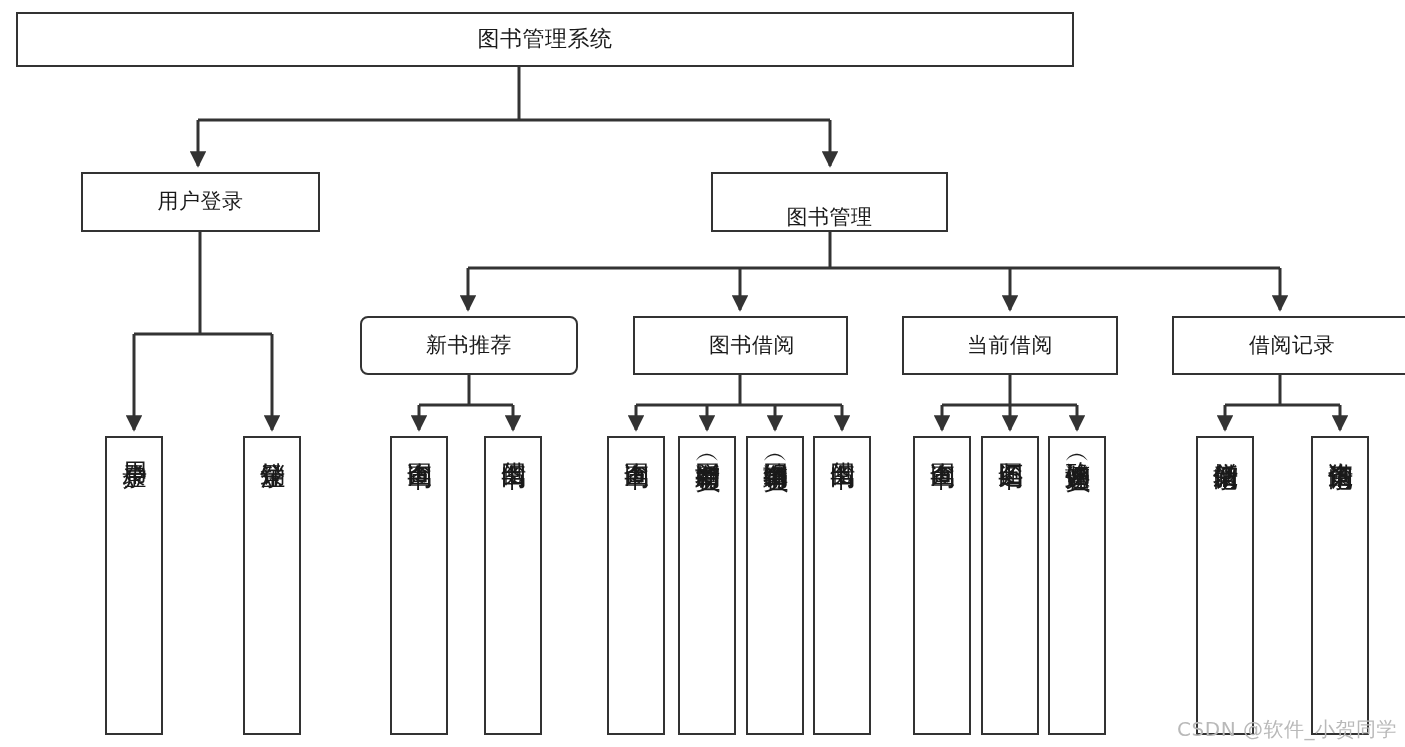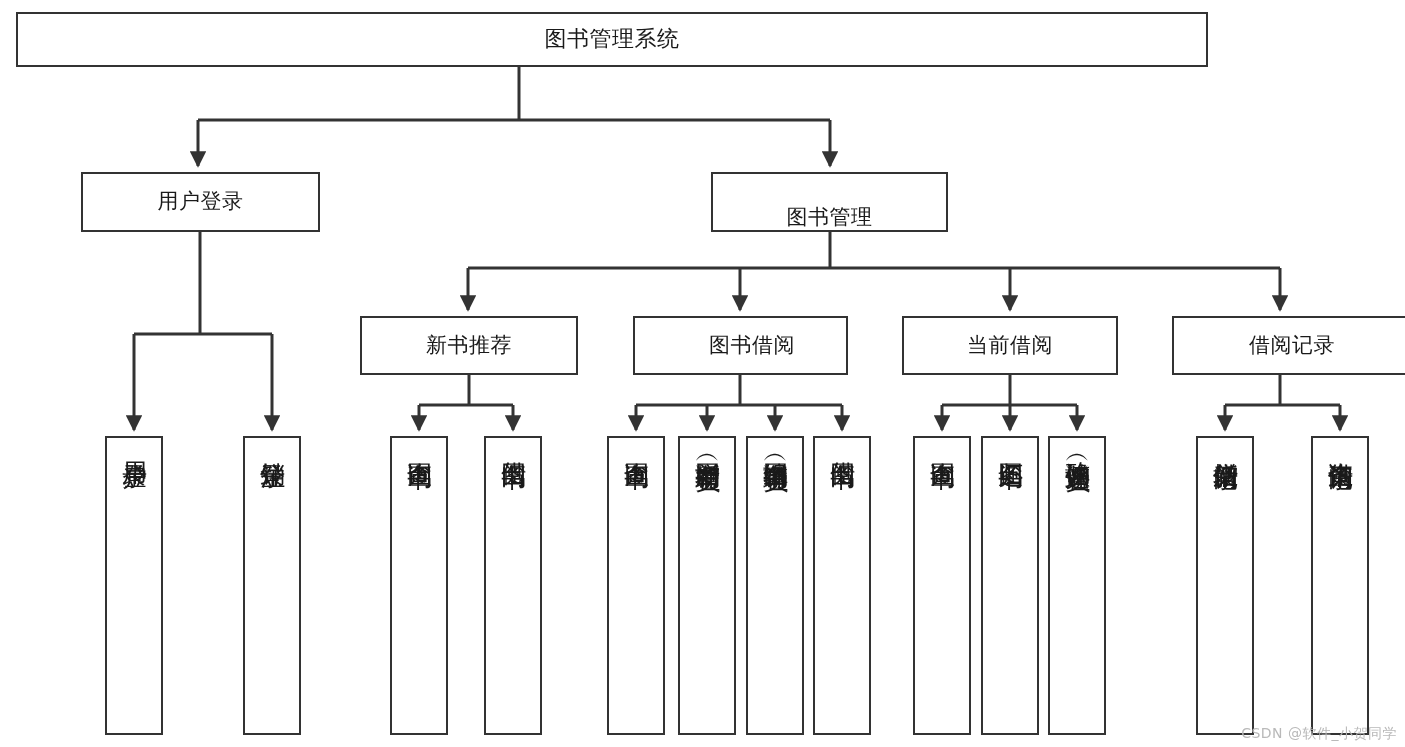--- a/index.html
+++ b/index.html
@@ -59,21 +59,21 @@
     text-orientation: upright;
     font-size: 25px;
     line-height: 1.05;
     letter-spacing: 1px;
     white-space: nowrap;
   }
   .watermark {
     position: absolute;
     right: 8px;
     bottom: 4px;
-    font-size: 14px;
+    font-size: 20px;
     color: #b9b9b9;
     letter-spacing: 0.5px;
     white-space: nowrap;
     pointer-events: none;
   }
 </style>
 </head>
 <body>
 
 <div id="canvas">
@@ -121,32 +121,32 @@
       <path d="M 1010 405 L 1010 430" marker-end="url(#arrow)"></path>
       <path d="M 1077 405 L 1077 430" marker-end="url(#arrow)"></path>
 
       <path d="M 1280 375 L 1280 405"></path>
       <path d="M 1225 405 L 1340 405"></path>
       <path d="M 1225 405 L 1225 430" marker-end="url(#arrow)"></path>
       <path d="M 1340 405 L 1340 430" marker-end="url(#arrow)"></path>
     </g>
   </svg>
 
-  <div class="node h root" style="left:16px; top:12px; width:1192px; height:55px;">
+  <div class="node h root" style="left:16px; top:12px; width:1058px; height:55px;">
     <span class="node-label">图书管理系统</span>
   </div>
 
   <div class="node h" style="left:81px; top:172px; width:239px; height:60px;">
     <span class="node-label">用户登录</span>
   </div>
   <div class="node h" style="left:711px; top:172px; width:237px; height:60px;align-items:flex-end;">
     <span class="node-label">图书管理</span>
   </div>
 
-  <div class="node h" style="left:360px; top:316px; width:218px; height:59px;">
+  <div class="node h" style="left:360px; top:316px; width:218px; height:59px;border-radius:8px;">
     <span class="node-label">新书推荐</span>
   </div>
   <div class="node h" style="left:633px; top:316px; width:215px; height:59px;padding-left:23px;">
     <span class="node-label">图书借阅</span>
   </div>
   <div class="node h" style="left:902px; top:316px; width:216px; height:59px;align-items:center;">
     <span class="node-label">当前借阅</span>
   </div>
   <div class="node h" style="left:1172px; top:316px; width:240px; height:59px;">
     <span class="node-label">借阅记录</span>

